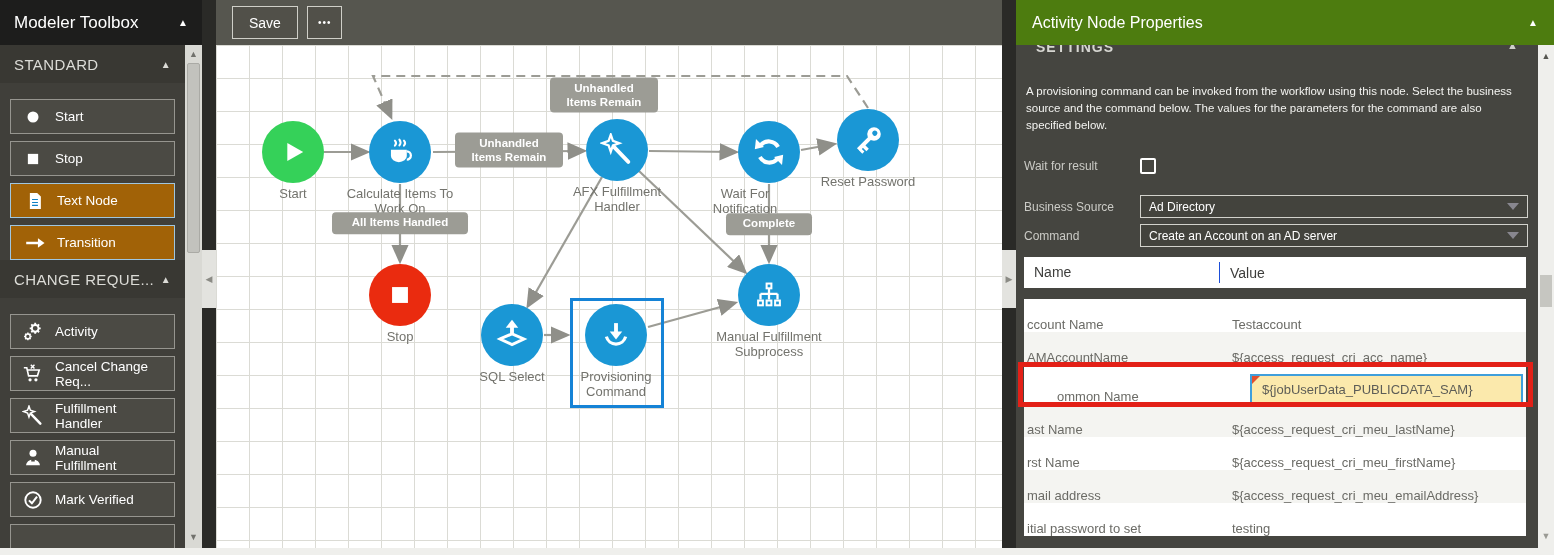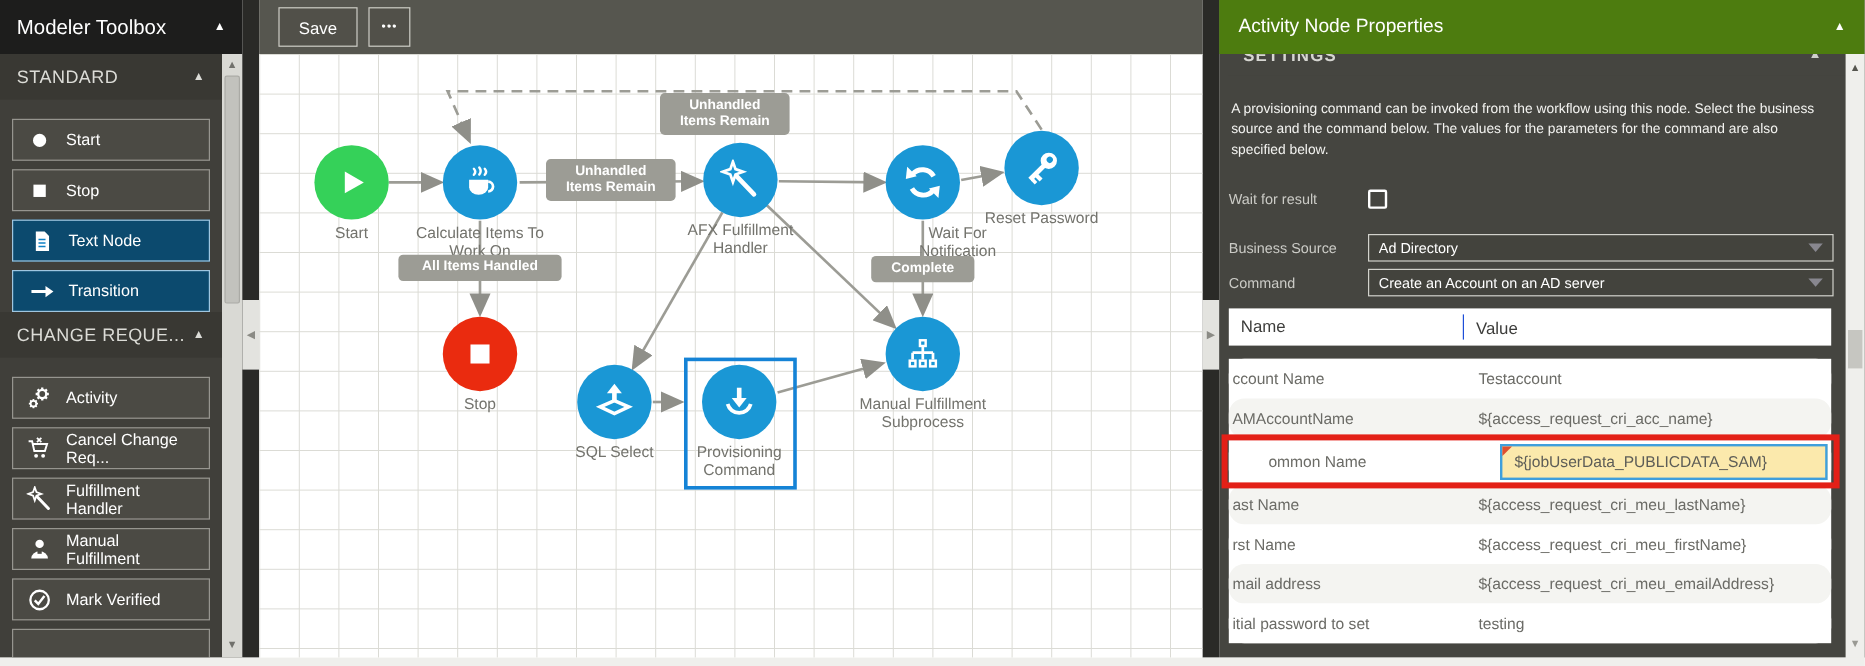--- a/index.html
+++ b/index.html
@@ -12,21 +12,21 @@
   .sidebar { position:absolute; left:0; top:0; width:202px; height:548px; background:#403f3a; overflow:hidden; }
   .sidebar-header { height:45px; background:#1d1d1c; color:#fff; display:flex; align-items:center; padding:0 14px; }
   .sidebar-header .ttl { font-size:17px; flex:1; }
   .collapse-arrow { font-size:10px; color:#fff; }
   .sidebar-body { position:absolute; top:45px; left:0; width:185px; bottom:0; }
   .section-header { height:38px; background:#393833; color:#dcdcd7; display:flex; align-items:center; padding:0 14px; font-size:15px; letter-spacing:.4px; }
   .section-header .lbl { flex:1; white-space:nowrap; overflow:hidden; }
   .section-header .collapse-arrow { color:#dcdcd7; }
   .tool-item { height:35px; margin:7px 10px 0 10px; background:#4b4a44; border:1px solid #96958f; display:flex; align-items:center; padding:0 10px; color:#fff; font-size:13.5px; cursor:pointer; }
   .tool-item.first { margin-top:16px; }
-  .tool-item.selected { background:#0c4a6e; border-color:#9fc6e0;padding-left:12px; }
+  .tool-item.selected { background:#a16207; border-color:#9fc6e0;padding-left:12px; }
   .tool-item .ticon { width:24px; height:22px; display:flex; align-items:center; justify-content:center; margin-right:10px; flex:none; }
   
   .sb-scroll { position:absolute; right:0; top:45px; bottom:0; width:17px; background:#d9d9d4; }
   .sb-scroll .arr { position:absolute; left:0; width:17px; height:14px; color:#71716c; font-size:9px; text-align:center; line-height:14px; }
   .sb-scroll .arr.up { top:2px; }
   .sb-scroll .arr.dn { bottom:4px; }
   .sb-scroll .thumb { position:absolute; left:2px; width:13px; top:18px; height:190px; background:#c2c2bd; border:1px solid #aaaaa5; border-radius:2px; }
   
   .gutter { position:absolute; top:0; width:14px; height:548px; background:#2a2a27; }
   .gutter.left { left:202px; } .gutter.right { left:1002px; }
@@ -60,21 +60,21 @@
   .dropdown .dval { flex:1; white-space:nowrap; overflow:hidden; }
   .dropdown .darr { width:0; height:0; border-left:6px solid transparent; border-right:6px solid transparent; border-top:7px solid #88878f; margin-left:6px; }
   .frow.tight { margin-top:6px; }
   
   .ptable { margin-top:10px; width:502px; }
   .ptable-head { display:flex; background:#fff; height:31px; align-items:center; }
   .ptable-head .col { font-size:14px; color:#3d3d3b; padding-left:10px; }
   .ptable-head .col.name { width:196px; border-right:1px solid #1d4ed8; height:21px; line-height:21px; }
   .ptable-head .col.value { flex:1; }
   .ptable-rows { margin-top:11px; background:#fff; }
-  .prow { display:flex; height:33px; align-items:center; background:#fff; position:relative;border-radius:13px; }
+  .prow { display:flex; height:33px; align-items:flex-end; background:#fff; position:relative; }
   .prow.alt { background:#f4f4f1; }
   .prow .ncell { width:196px; flex:none; font-size:13px; color:#6b6b66; padding-left:3px; white-space:nowrap; overflow:hidden; }
   .prow .vcell { flex:1; font-size:13px; color:#6b6b66; padding-left:12px; white-space:nowrap; overflow:hidden; }
   .prow.hl { height:39px; z-index:2;padding-left:30px; }
   .prow.hl .redbox { position:absolute; left:-6px; right:-7px; top:-3px; bottom:-3px; border:5px solid #e32017; pointer-events:none; z-index:3; }
   .prow.hl .vcell { padding-left:0; }
   .hl-input { position:relative; width:calc(100% - 3px); height:30px; background:#fbe9ac; border:2px solid #3f9fdc; display:flex; align-items:center; padding-left:10px; font-size:13px; color:#5d5d57; }
   .hl-input::before { content:""; position:absolute; left:0; top:0; border-top:8px solid #e04f2f; border-right:8px solid transparent; }
   
   .pn-scroll { position:absolute; left:1538px; top:45px; width:16px; height:510px; background:#efefec; }
@@ -268,21 +268,21 @@
         <div class="node" style="left: 522px; top: 76px; background: rgb(26, 151, 213); color: rgb(26, 151, 213);">
           <span style="display:flex;color:#1a97d5">
             <svg width="34" height="34" viewBox="0 0 30 30" xmlns="http://www.w3.org/2000/svg">
               <path d="M23 10.5 A9.5 9.5 0 0 0 7.5 9" stroke="#fff" stroke-width="3.6" fill="none"></path>
               <path d="M3.5 3.5 L10.5 10.5 L2.5 12.5 Z" fill="#fff"></path>
               <path d="M7 19.5 A9.5 9.5 0 0 0 22.5 21" stroke="#fff" stroke-width="3.6" fill="none"></path>
               <path d="M26.5 26.5 L19.5 19.5 L27.5 17.5 Z" fill="#fff"></path>
             </svg>
           </span>
         </div>
-        <div class="node-label" style="left: 524px; top: 141px;">Wait For Notification</div>
+        <div class="node-label" style="left: 471px; top: 141px;">Wait For Notification</div>
         <div class="node" style="left: 621px; top: 64px; background: rgb(26, 151, 213); color: rgb(26, 151, 213);">
           <span style="display:flex;color:#1a97d5">
             <svg width="34" height="34" viewBox="0 0 30 30" xmlns="http://www.w3.org/2000/svg">
               <g transform="rotate(45 15 15)">
                 <circle cx="15" cy="7.5" r="6" fill="#fff"></circle>
                 <circle cx="15" cy="6.5" r="2.3" fill="currentColor"></circle>
                 <rect x="13.2" y="12" width="3.6" height="15" fill="#fff"></rect>
                 <rect x="16" y="20" width="5" height="3" fill="#fff"></rect>
                 <rect x="16" y="24.5" width="4" height="2.6" fill="#fff"></rect>
               </g>

